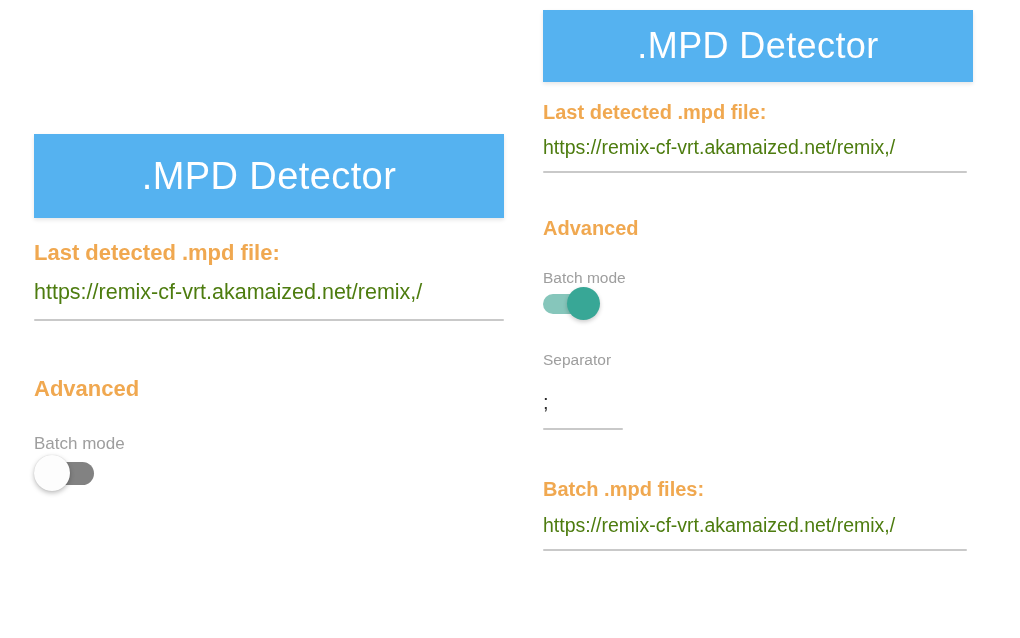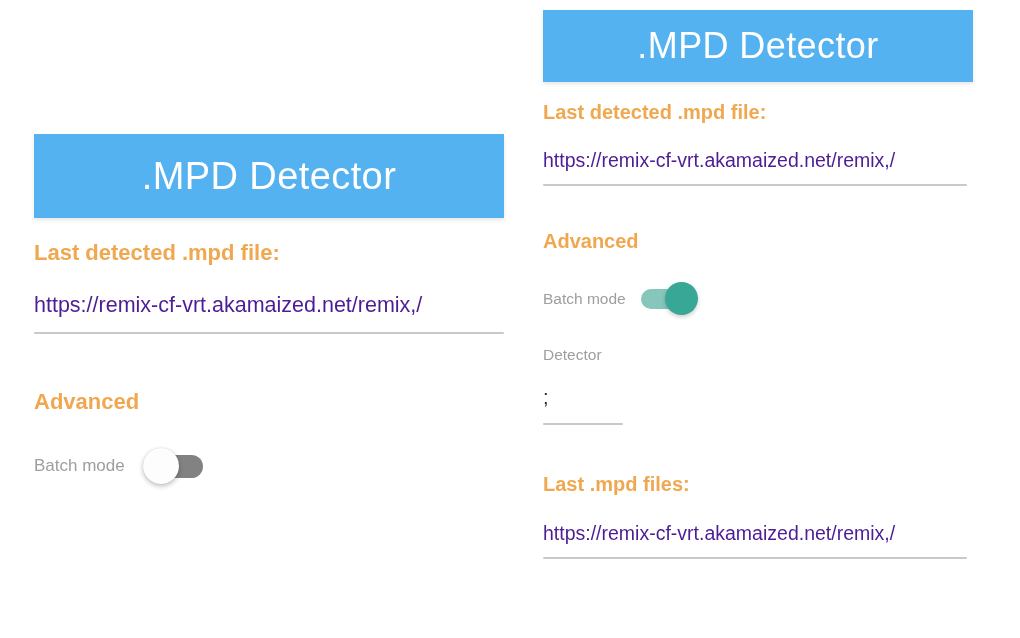--- a/index.html
+++ b/index.html
@@ -60,24 +60,23 @@
   #panel-a .section-label { font-size: 22px; }
   #panel-b .section-label { font-size: 20px; }
 
   
   .url-field {
     position: relative;
     overflow: hidden;
     white-space: nowrap;
   }
   .url-text {
-    color: #4c1d95;
+    color: #4d7c0f;
     white-space: nowrap;
     display: block;
-    margin-top: 13px;
   }
   #panel-a .url-text { font-size: 21.5px; }
   #panel-b .url-text { font-size: 19.5px; }
 
   .field-underline {
     height: 2px;
     background: #c9c9c9;
     border-radius: 1px;
   }
 
@@ -86,21 +85,21 @@
     color: #9e9e9e;
     font-weight: 400;
     white-space: nowrap;
   }
   #panel-a .form-label { font-size: 17px; }
   #panel-b .form-label { font-size: 15.5px; }
 
   
   .toggle-row {
     display: flex;
-    align-items: center;
+    flex-direction: column;
   }
   .switch {
     position: relative;
     display: inline-block;
     flex: none;
   }
   .switch .track {
     position: absolute;
     border-radius: 999px;
   }
@@ -213,32 +212,32 @@
     <span class="form-label">Batch mode</span>
     <span style="width:15px"></span>
     <span class="switch on">
       <span class="track"></span>
       <span class="knob"></span>
     </span>
   </div>
 
   <div style="height:30px"></div>
 
-  <div class="form-label">Detector</div>
+  <div class="form-label">Separator</div>
 
   <div style="height:23px"></div>
 
   <div class="separator-value">;</div>
 
   <div style="height:16px"></div>
   <div class="field-underline" style="width:80px"></div>
 
   <div style="height:48px"></div>
 
-  <div class="section-label">Last .mpd files:</div>
+  <div class="section-label">Batch .mpd files:</div>
 
   <div style="height:13px"></div>
 
   <div class="url-field">
     <span class="url-text">https://remix-cf-vrt.akamaized.net/remix,/</span>
   </div>
 
   <div style="height:12px"></div>
   <div class="field-underline" style="width:424px"></div>
 

